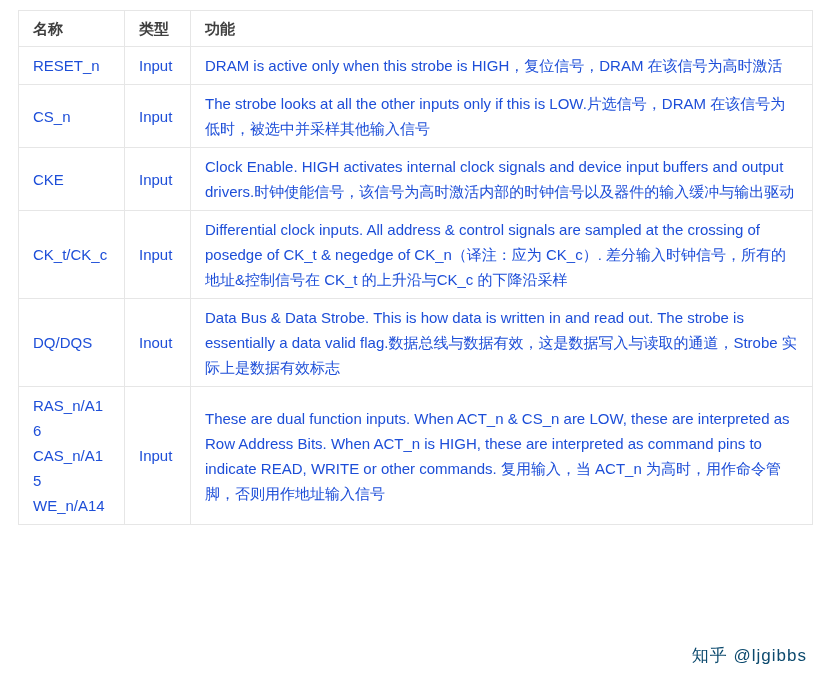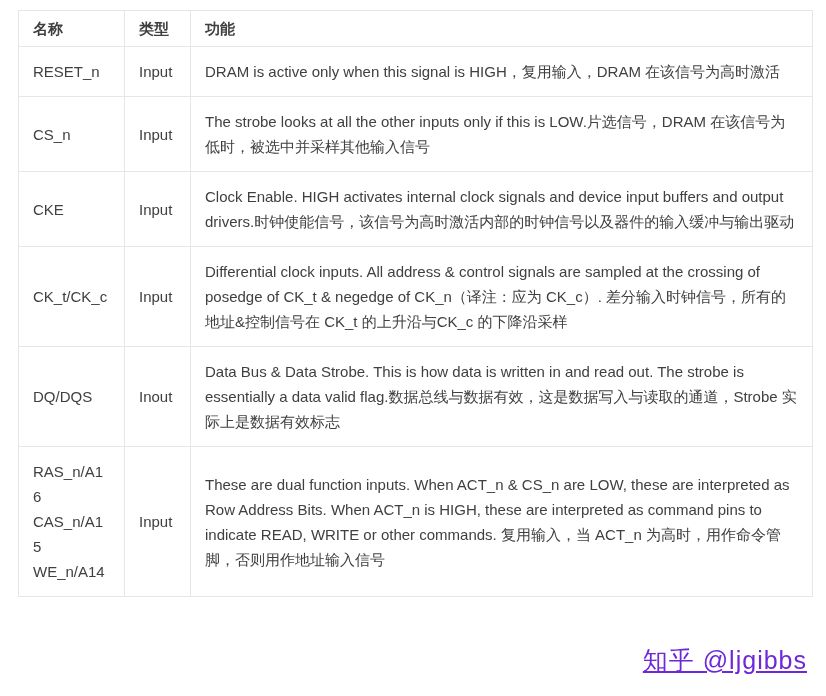--- a/index.html
+++ b/index.html
@@ -21,44 +21,43 @@
     top: 10px;
     width: 795px;
     border-collapse: collapse;
     table-layout: fixed;
   }
   .col-name { width: 106px; }
   .col-type { width: 66px; }
   .col-func { width: auto; }
   th, td {
     border: 1px solid #e6e6e6;
-    padding: 12px 14px;
+    padding: 6px 14px;
     font-size: 15px;
     line-height: 25px;
-    color: #404040;
+    color: #1d4ed8;
     text-align: left;
     vertical-align: middle;
     word-wrap: break-word;
   }
   th {
     font-weight: 700;
     padding: 5px 14px;
     color: #3f3f3f;
   }
   td.cell-name { white-space: pre-line; }
   .watermark {
     position: absolute;
     top: 644px;
     right: 19px;
-    font-size: 25px;
+    font-size: 17px;
     letter-spacing: 1px;
-    color: #6d28d9;
+    color: #0c4a6e;
     white-space: nowrap;
     pointer-events: none;
-    text-decoration: underline;
   }
 </style>
 </head>
 <body>
 
 <div class="page">
 
   <table class="signal-table">
     <colgroup>
       <col class="col-name">
@@ -69,21 +68,21 @@
       <tr>
         <th>名称</th>
         <th>类型</th>
         <th>功能</th>
       </tr>
     </thead>
     <tbody>
       <tr>
         <td class="cell-name">RESET_n</td>
         <td class="cell-type">Input</td>
-        <td class="cell-func">DRAM is active only when this signal is HIGH，复用输入，DRAM 在该信号为高时激活</td>
+        <td class="cell-func">DRAM is active only when this strobe is HIGH，复位信号，DRAM 在该信号为高时激活</td>
       </tr>
       <tr>
         <td class="cell-name">CS_n</td>
         <td class="cell-type">Input</td>
         <td class="cell-func">The strobe looks at all the other inputs only if this is LOW.片选信号，DRAM 在该信号为低时，被选中并采样其他输入信号</td>
       </tr>
       <tr>
         <td class="cell-name">CKE</td>
         <td class="cell-type">Input</td>
         <td class="cell-func">Clock Enable. HIGH activates internal clock signals and device input buffers and output drivers.时钟使能信号，该信号为高时激活内部的时钟信号以及器件的输入缓冲与输出驱动</td>

